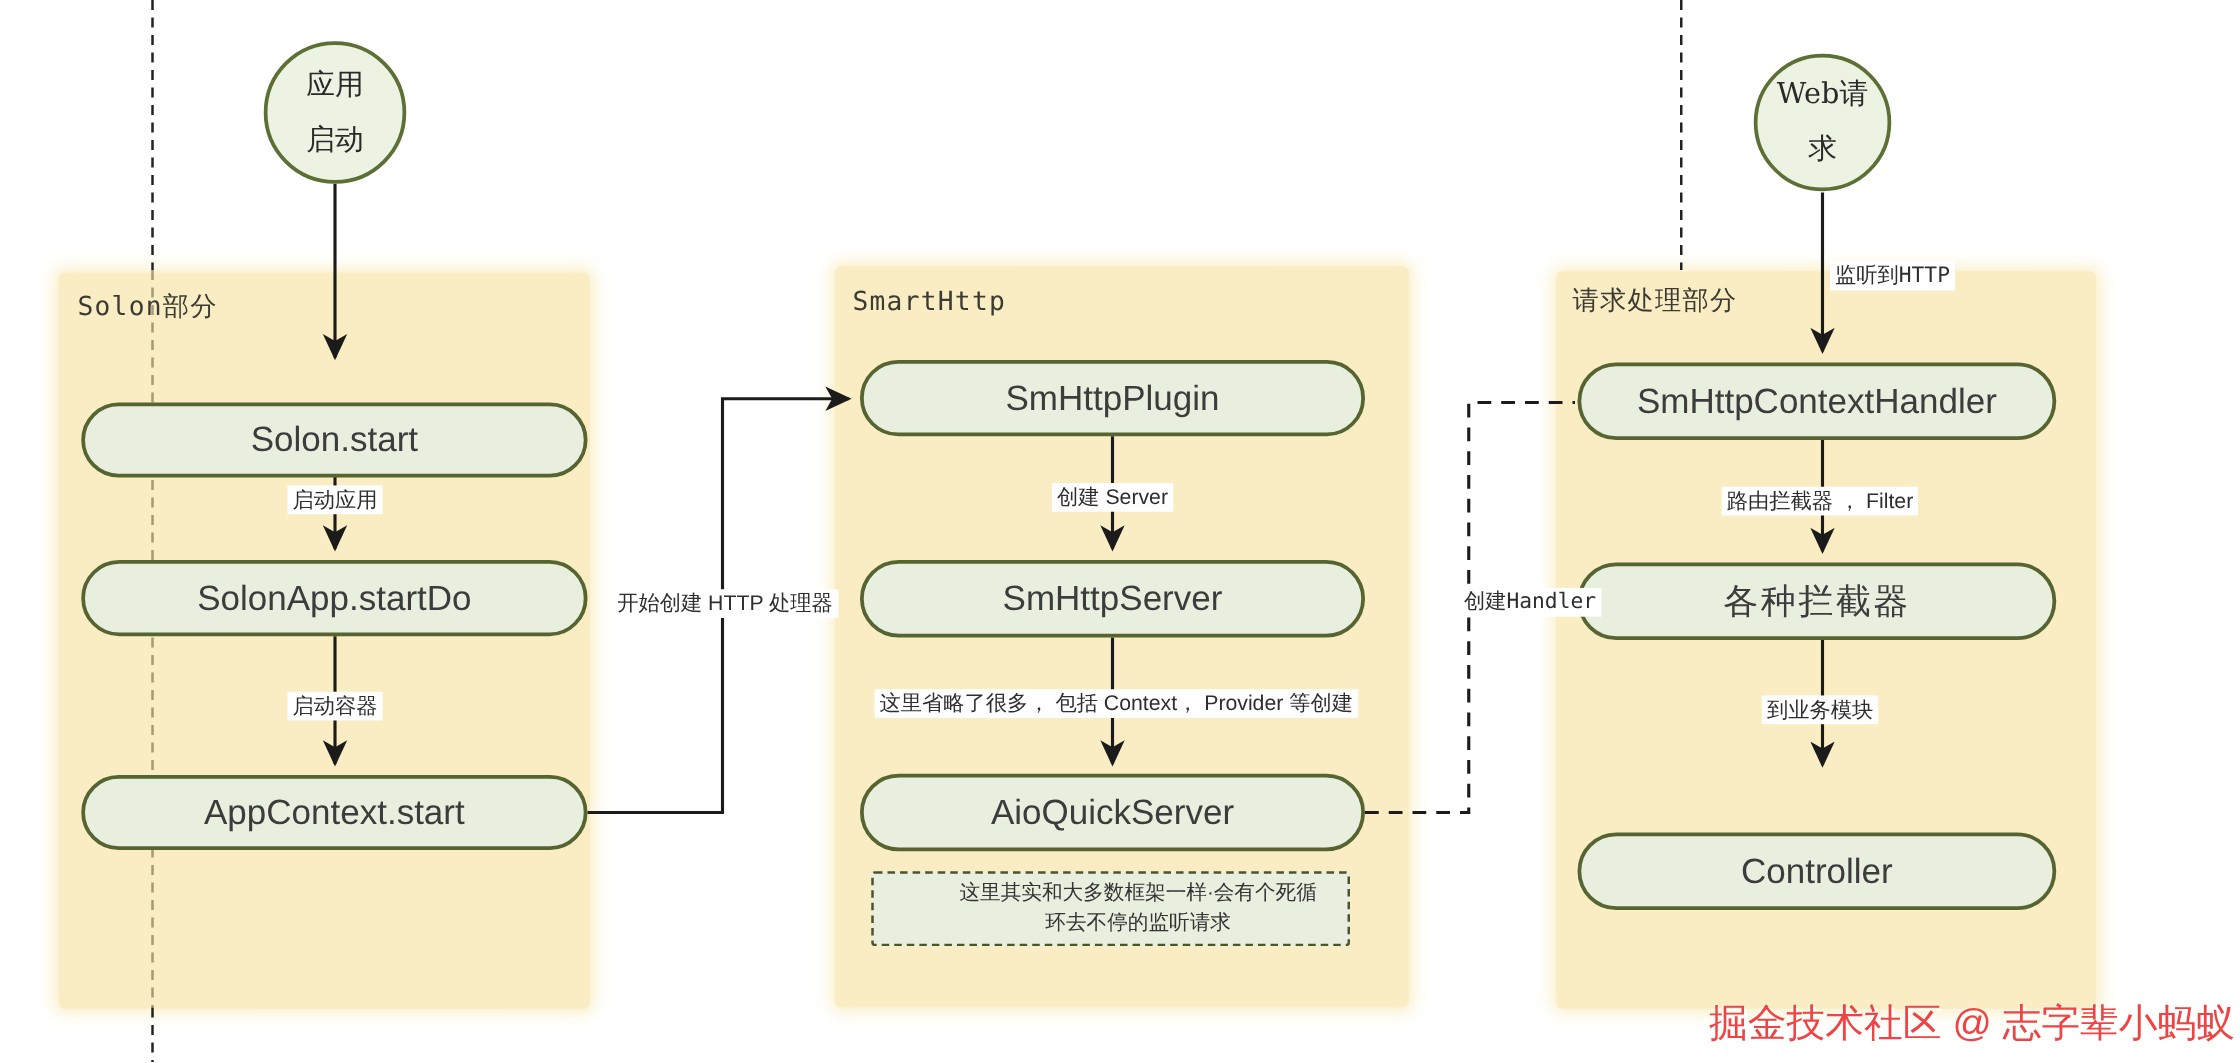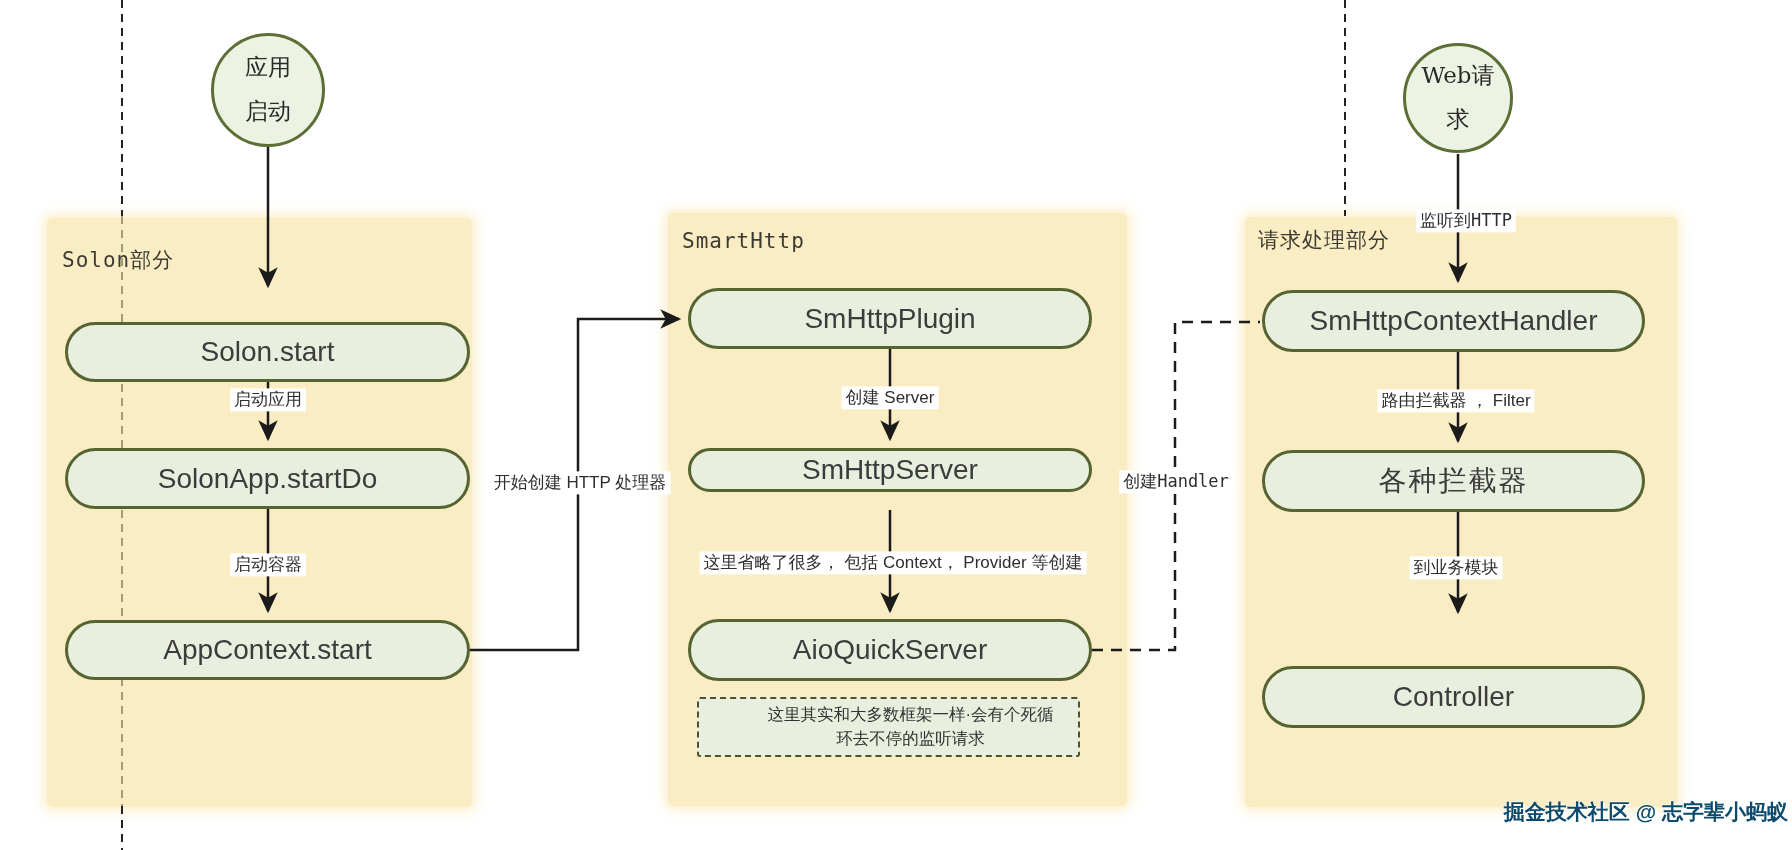--- a/index.html
+++ b/index.html
@@ -56,38 +56,38 @@
     position:absolute;
     transform:translate(-50%,-50%);
     background:#ffffff;
     padding:1px 4px;
     font-size:17px;
     color:#2e2e2e;
     white-space:nowrap;
     z-index:3;
     line-height:1.25;
   }
-  .edge-label.mono{font-family:"DejaVu Sans Mono",monospace;font-size:17px;}
+  .edge-label.mono{font-family:"DejaVu Sans Mono",monospace;font-size:17px;margin-left:48px;}
   .note{
     position:absolute;
     background:#E9EFDF;
     border:2px dashed #49552F;
     border-radius:3px;
     display:flex;flex-direction:column;align-items:center;justify-content:center;
     font-size:16.5px;color:#333;
     line-height:1.45;
     z-index:2;
     text-align:center;
     box-sizing:border-box;
   }
   .watermark{
     position:absolute;
     right:4px;top:798px;
-    font-size:21px;font-weight:bold;
-    color:#0c4a6e;
+    font-size:31px;font-weight:normal;
+    color:#ef4444;
     text-shadow:2px 2px 0 rgba(255,255,255,0.95), -1px -1px 0 rgba(255,255,255,0.5);
     z-index:4;
     white-space:nowrap;
   }
 </style>
 </head>
 <body>
 
 <div id="canvas">
 
@@ -116,39 +116,39 @@
     <line x1="890" y1="349" x2="890" y2="439" stroke="#1b1b1b" stroke-width="2.5" marker-end="url(#arrowhead)"></line>
     <line x1="890" y1="510" x2="890" y2="611" stroke="#1b1b1b" stroke-width="2.5" marker-end="url(#arrowhead)"></line>
 
     <polyline points="1092,650 1175,650 1175,322 1260,322" fill="none" stroke="#1b1b1b" stroke-width="2.5" stroke-dasharray="11 8"></polyline>
 
     <line x1="1458" y1="154" x2="1458" y2="281" stroke="#1b1b1b" stroke-width="2.5" marker-end="url(#arrowhead)"></line>
     <line x1="1458" y1="352" x2="1458" y2="441" stroke="#1b1b1b" stroke-width="2.5" marker-end="url(#arrowhead)"></line>
     <line x1="1458" y1="512" x2="1458" y2="612" stroke="#1b1b1b" stroke-width="2.5" marker-end="url(#arrowhead)"></line>
   </svg>
 
-  <div class="panel-title" style="left:62px;top:246px;">Solon部分</div>
+  <div class="panel-title" style="left:62px;top:231px;">Solon部分</div>
   <div class="panel-title" style="left:682px;top:229px;">SmartHttp</div>
   <div class="panel-title" style="left:1258px;top:226px;">请求处理部分</div>
 
   <div class="circle" style="left:211px;top:33px;width:114px;height:114px;">
     <span>应用</span>
     <span>启动</span>
   </div>
   <div class="circle serif" style="left:1403px;top:43px;width:110px;height:110px;">
     <span>Web请</span>
     <span>求</span>
   </div>
 
   <div class="node" style="left:65px;top:294px;width:405px;height:60px;margin-top:28px;">Solon.start</div>
   <div class="node" style="left:65px;top:448px;width:405px;height:61px;">SolonApp.startDo</div>
   <div class="node" style="left:65px;top:620px;width:405px;height:60px;">AppContext.start</div>
 
   <div class="node" style="left:688px;top:288px;width:404px;height:61px;">SmHttpPlugin</div>
-  <div class="node" style="left:688px;top:448px;width:404px;height:44px;">SmHttpServer</div>
+  <div class="node" style="left:688px;top:448px;width:404px;height:62px;">SmHttpServer</div>
   <div class="node" style="left:688px;top:619px;width:404px;height:62px;">AioQuickServer</div>
 
   <div class="node" style="left:1262px;top:450px;width:383px;height:62px;letter-spacing:2px;">各种拦截器</div>
   <div class="node" style="left:1262px;top:290px;width:383px;height:62px;">SmHttpContextHandler</div>
   <div class="node" style="left:1262px;top:621px;width:383px;height:62px;margin-top:45px;">Controller</div>
 
   <div class="note" style="left:697px;top:697px;width:383px;height:60px;padding-left:44px;">
     <span>这里其实和大多数框架一样·会有个死循</span>
     <span>环去不停的监听请求</span>
   </div>

